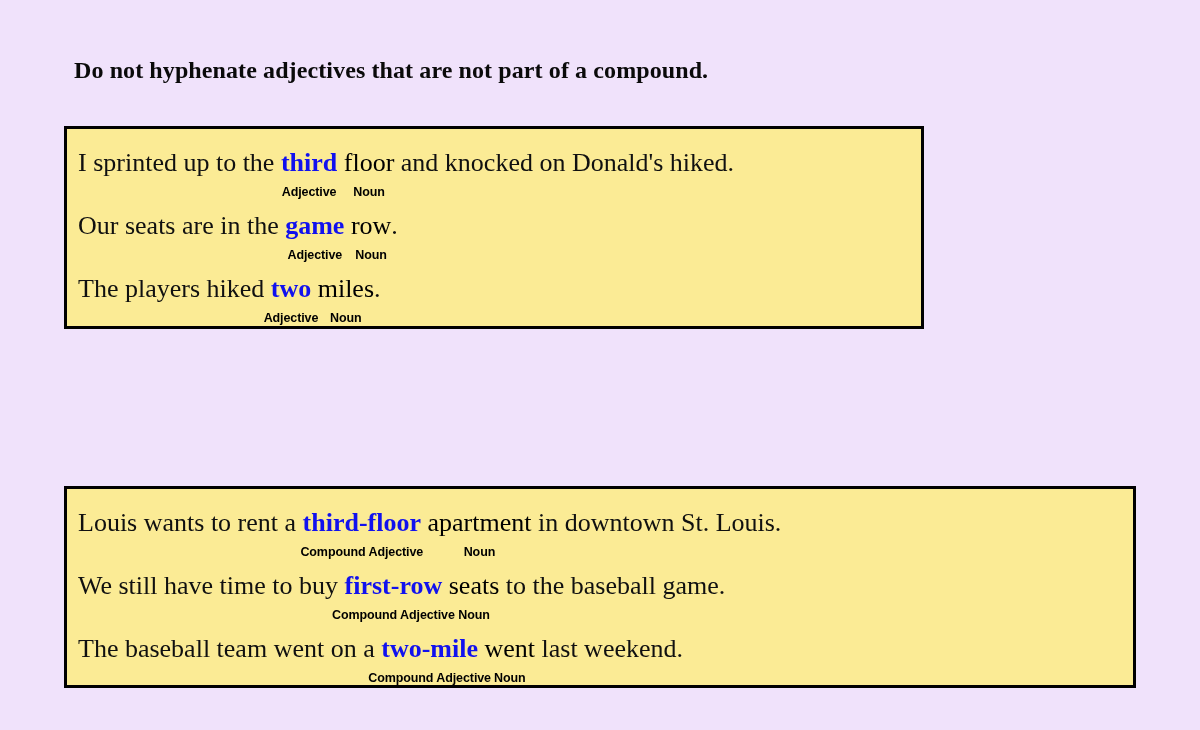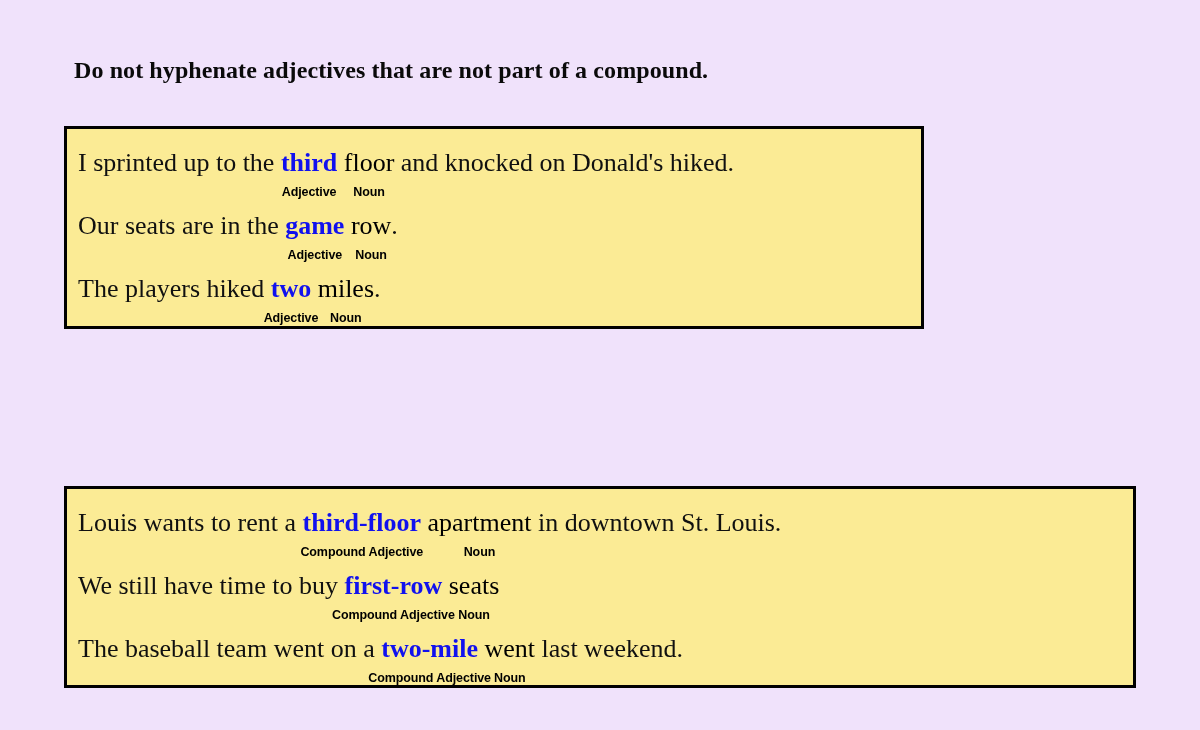--- a/index.html
+++ b/index.html
@@ -116,21 +116,21 @@
   </div>
 
 
   <div class="example-box" id="box-2">
 
     <div class="sentence" id="sentence-4">
       <span class="plain">Louis wants to rent a </span><span class="annot"><span class="word adjective">third-floor</span><span class="tag">Compound Adjective</span></span><span class="plain"> </span><span class="annot"><span class="word noun">apartment</span><span class="tag">Noun</span></span><span class="plain"> in downtown St. Louis.</span>
     </div>
 
     <div class="sentence" id="sentence-5">
-      <span class="plain">We still have time to buy </span><span class="annot"><span class="word adjective">first-row</span><span class="tag">Compound Adjective</span></span><span class="plain"> </span><span class="annot"><span class="word noun">seats</span><span class="tag">Noun</span></span>
+      <span class="plain">We still have time to buy </span><span class="annot"><span class="word adjective">first-row</span><span class="tag">Compound Adjective</span></span><span class="plain"> </span><span class="annot"><span class="word noun">seats</span><span class="tag">Noun</span></span><span class="plain"> to the baseball game.</span>
     </div>
 
     <div class="sentence" id="sentence-6">
       <span class="plain">The baseball team went on a </span><span class="annot"><span class="word adjective">two-mile</span><span class="tag">Compound Adjective</span></span><span class="plain"> </span><span class="annot"><span class="word noun">went</span><span class="tag">Noun</span></span><span class="plain"> last weekend.</span>
     </div>
 
   </div>
 
 </div>
 

